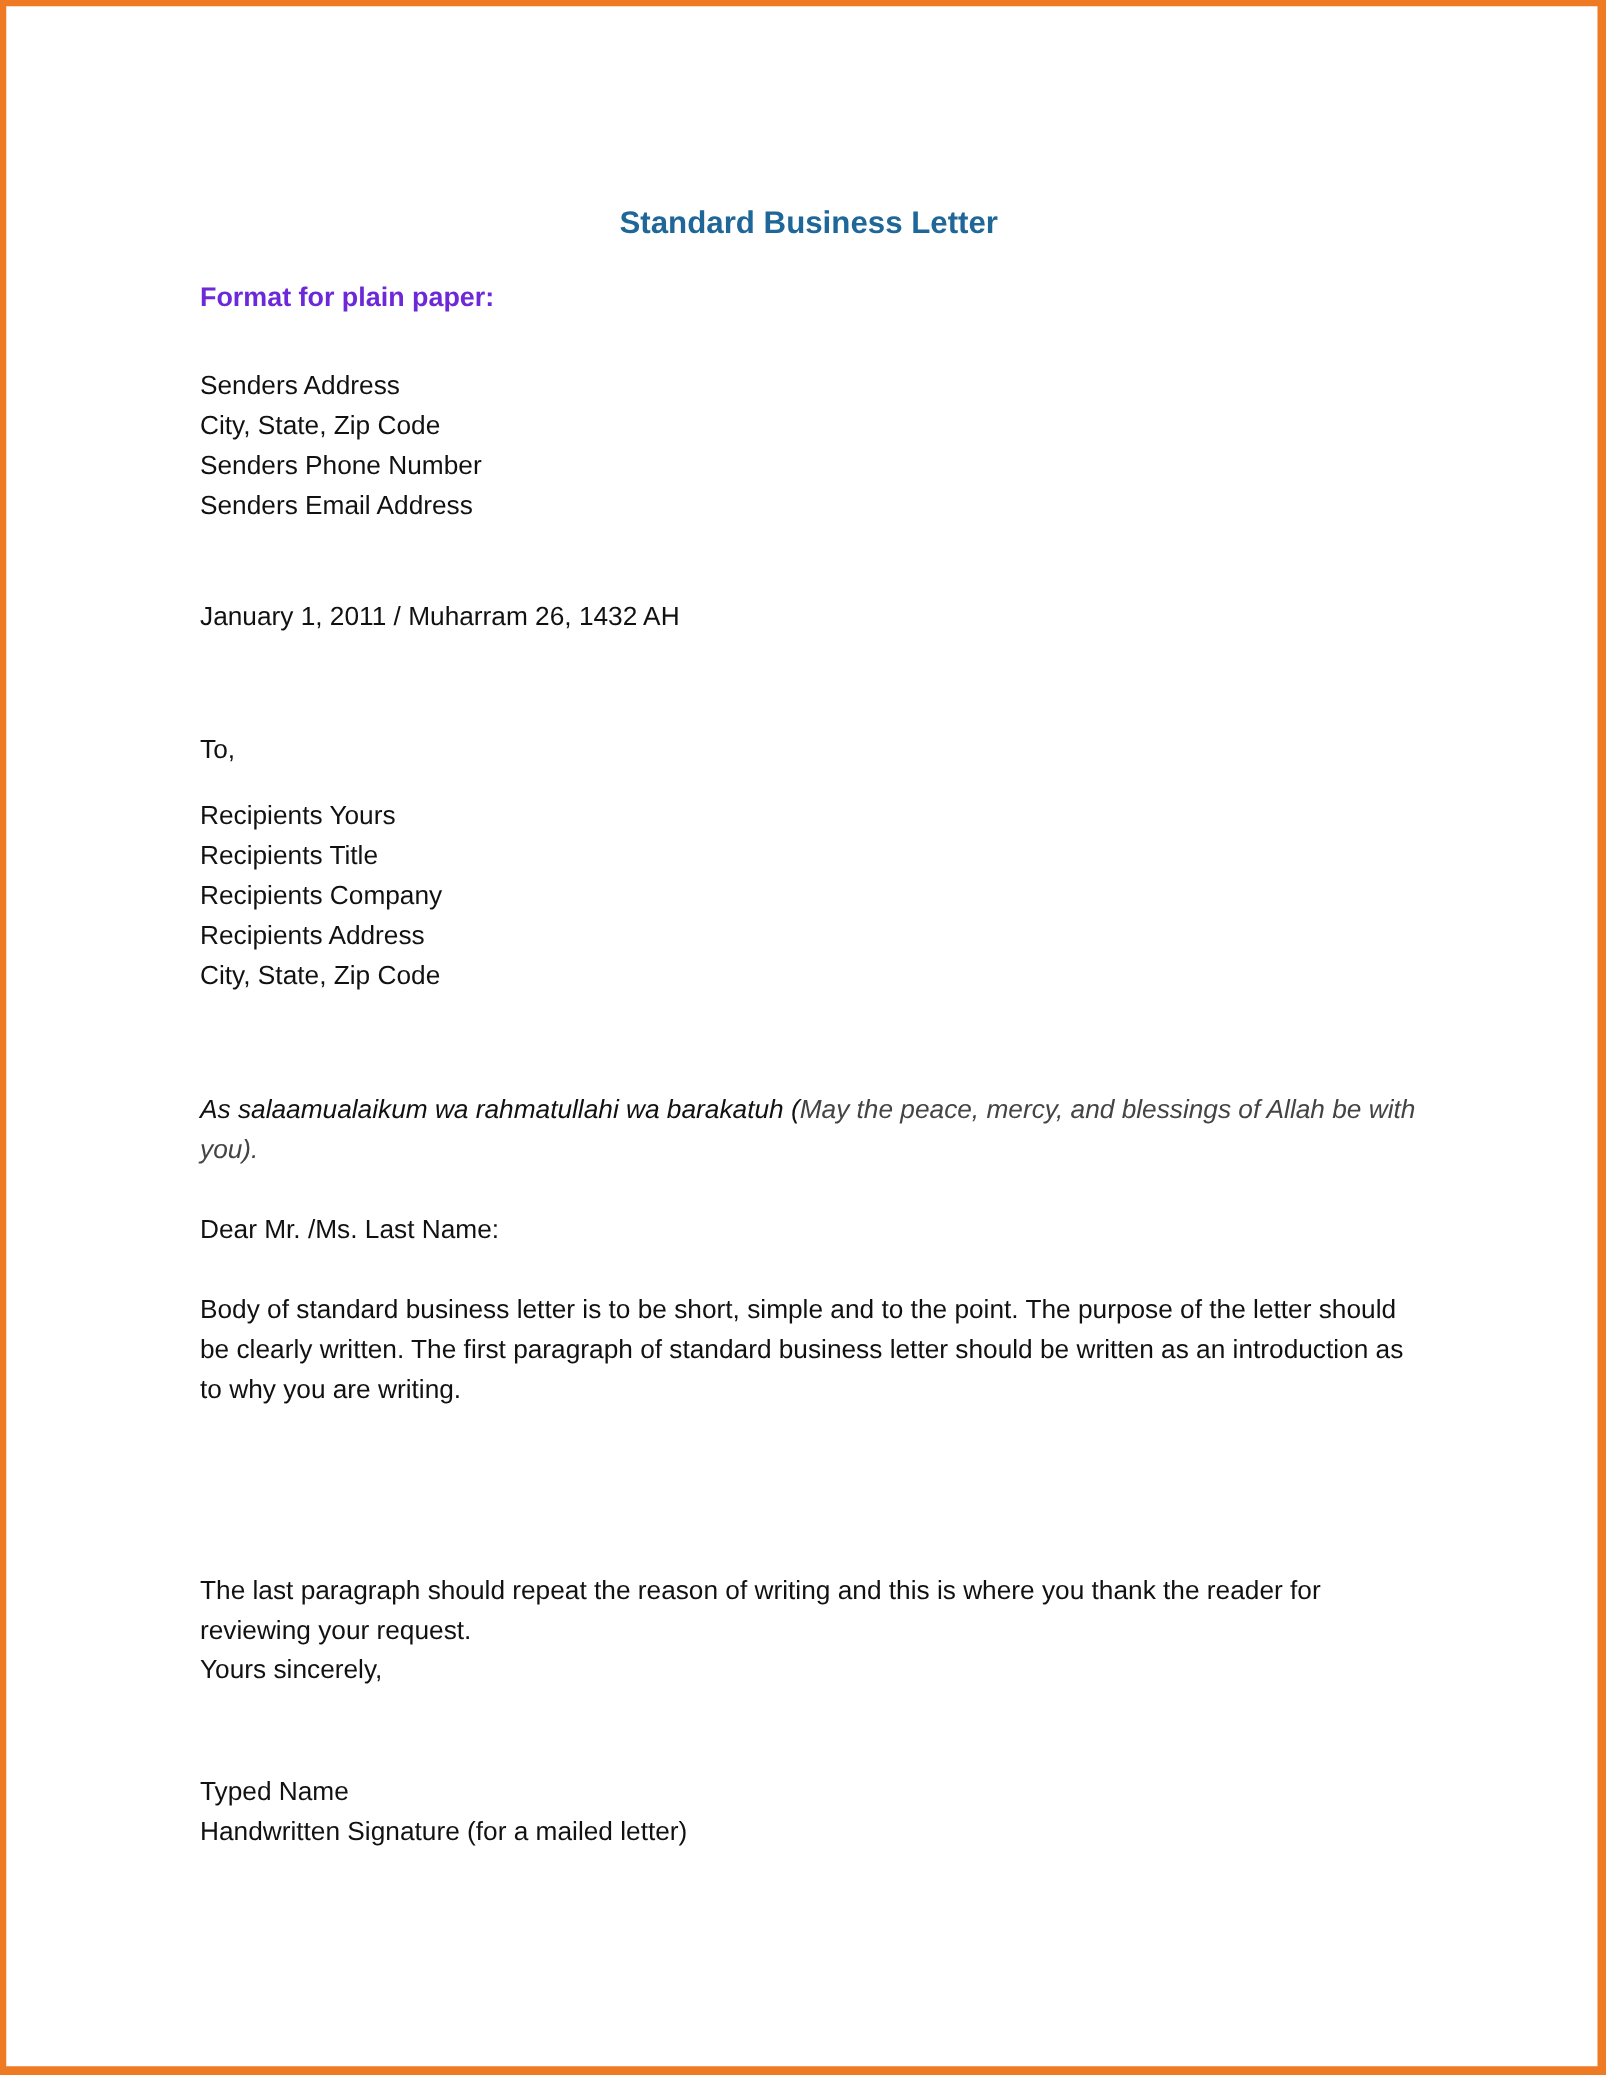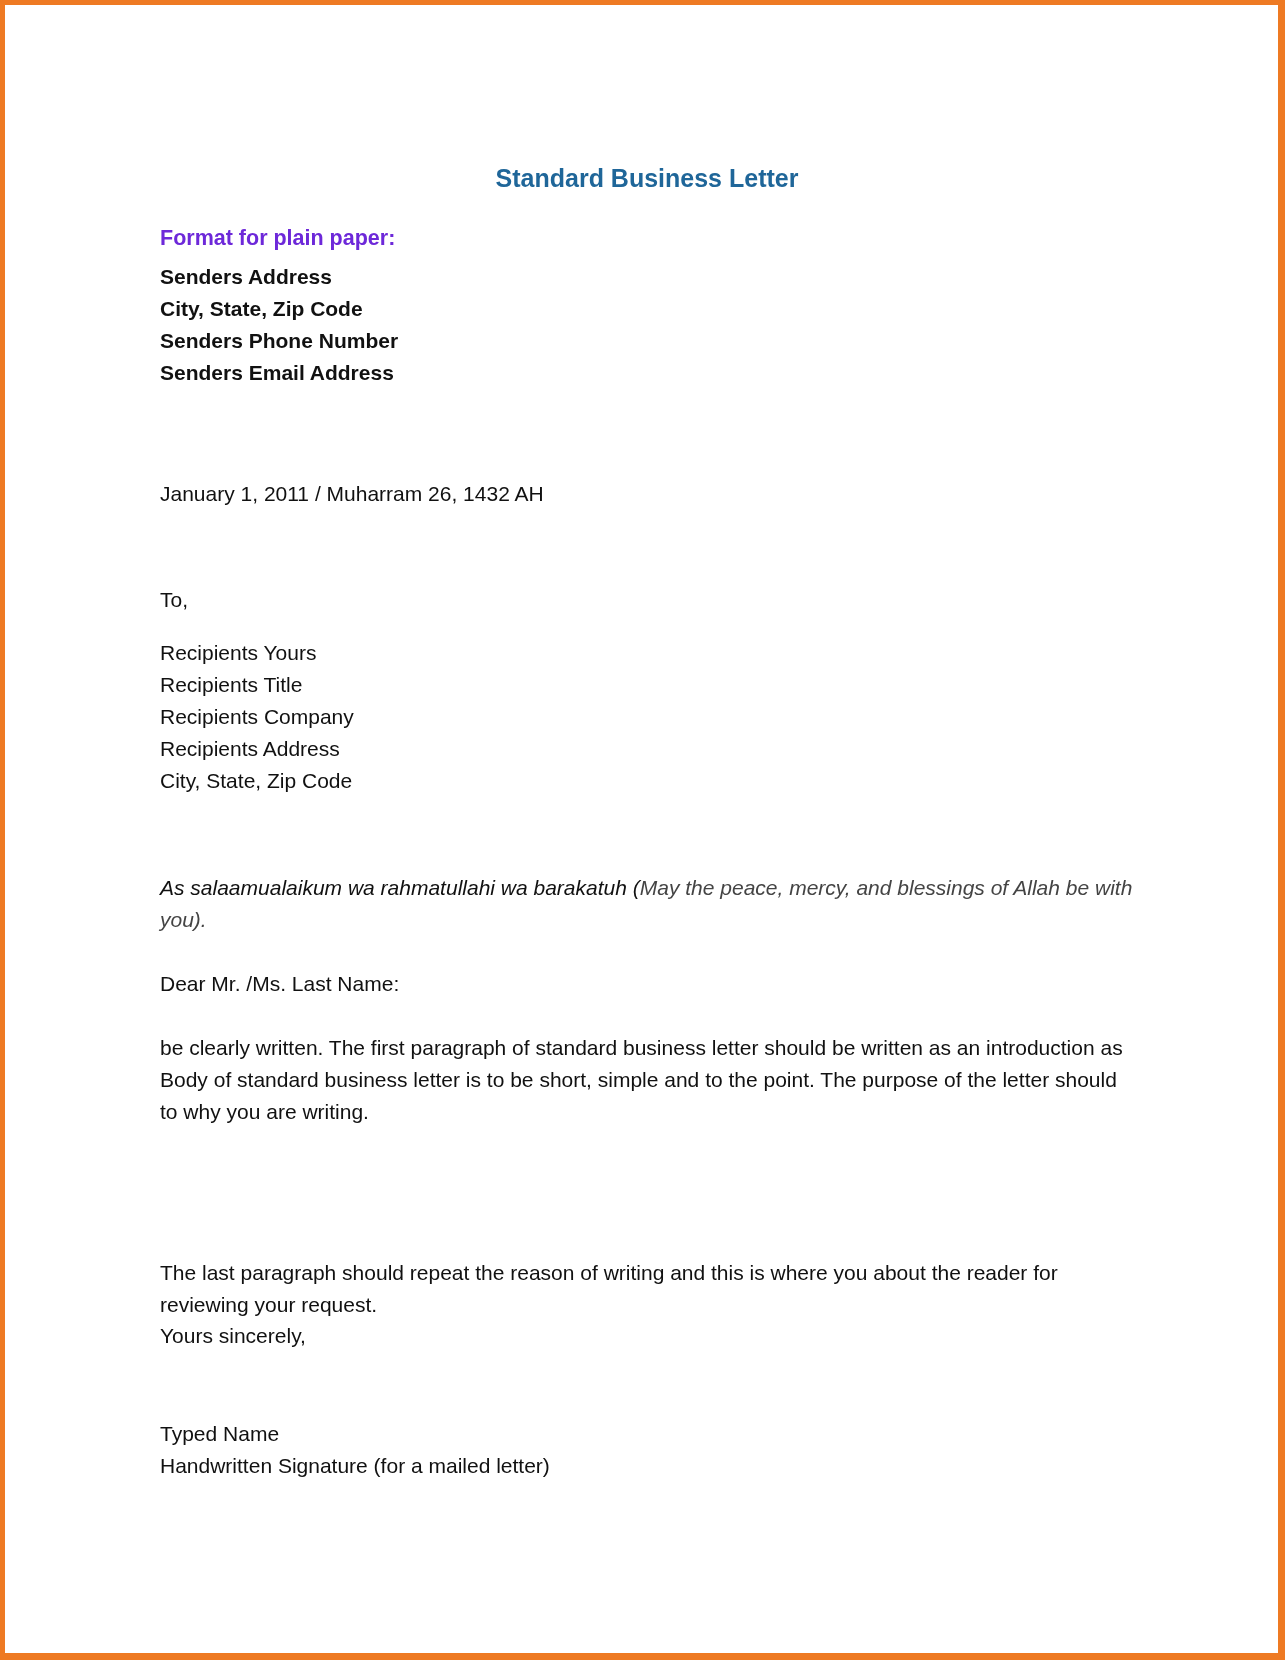--- a/index.html
+++ b/index.html
@@ -86,21 +86,21 @@
 </head>
 <body>
 
 <div class="page-frame">
   <div class="doc">
 
     <h1 class="title">Standard Business Letter</h1>
 
     <h2 class="subheading">Format for plain paper:</h2>
 
-    <div class="block" style="top:256px;font-weight:bold;">
+    <div class="block" style="top:288px;">
       <span class="line">Senders Address</span>
       <span class="line">City, State, Zip Code</span>
       <span class="line">Senders Phone Number</span>
       <span class="line">Senders Email Address</span>
     </div>
 
     <div class="block" style="top:473px;">
       <span class="line">January 1, 2011 / Muharram 26, 1432 AH</span>
     </div>
 
@@ -119,30 +119,30 @@
     <div class="para" style="top:867px;font-style:italic;">
       <span class="line"><span>As salaamualaikum wa rahmatullahi wa barakatuh (</span><span class="grey">May the peace, mercy, and blessings of Allah be with</span></span>
       <span class="line grey">you).</span>
     </div>
 
     <div class="block" style="top:963px;">
       <span class="line">Dear Mr. /Ms. Last Name:</span>
     </div>
 
     <div class="para" style="top:1027px;">
+      <span class="line">Body of standard business letter is to be short, simple and to the point. The purpose of the letter should</span>
       <span class="line">be clearly written. The first paragraph of standard business letter should be written as an introduction as</span>
-      <span class="line">Body of standard business letter is to be short, simple and to the point. The purpose of the letter should</span>
       <span class="line">to why you are writing.</span>
     </div>
 
     <div class="para" style="top:1156px;">
     </div>
 
     <div class="para" style="top:1252px;">
-      <span class="line">The last paragraph should repeat the reason of writing and this is where you about the reader for</span>
+      <span class="line">The last paragraph should repeat the reason of writing and this is where you thank the reader for</span>
       <span class="line">reviewing your request.</span>
     </div>
 
     <div class="block" style="top:1315px;">
       <span class="line">Yours sincerely,</span>
     </div>
 
     <div class="block" style="top:1413px;">
       <span class="line">Typed Name</span>
       <span class="line">Handwritten Signature (for a mailed letter)</span>

